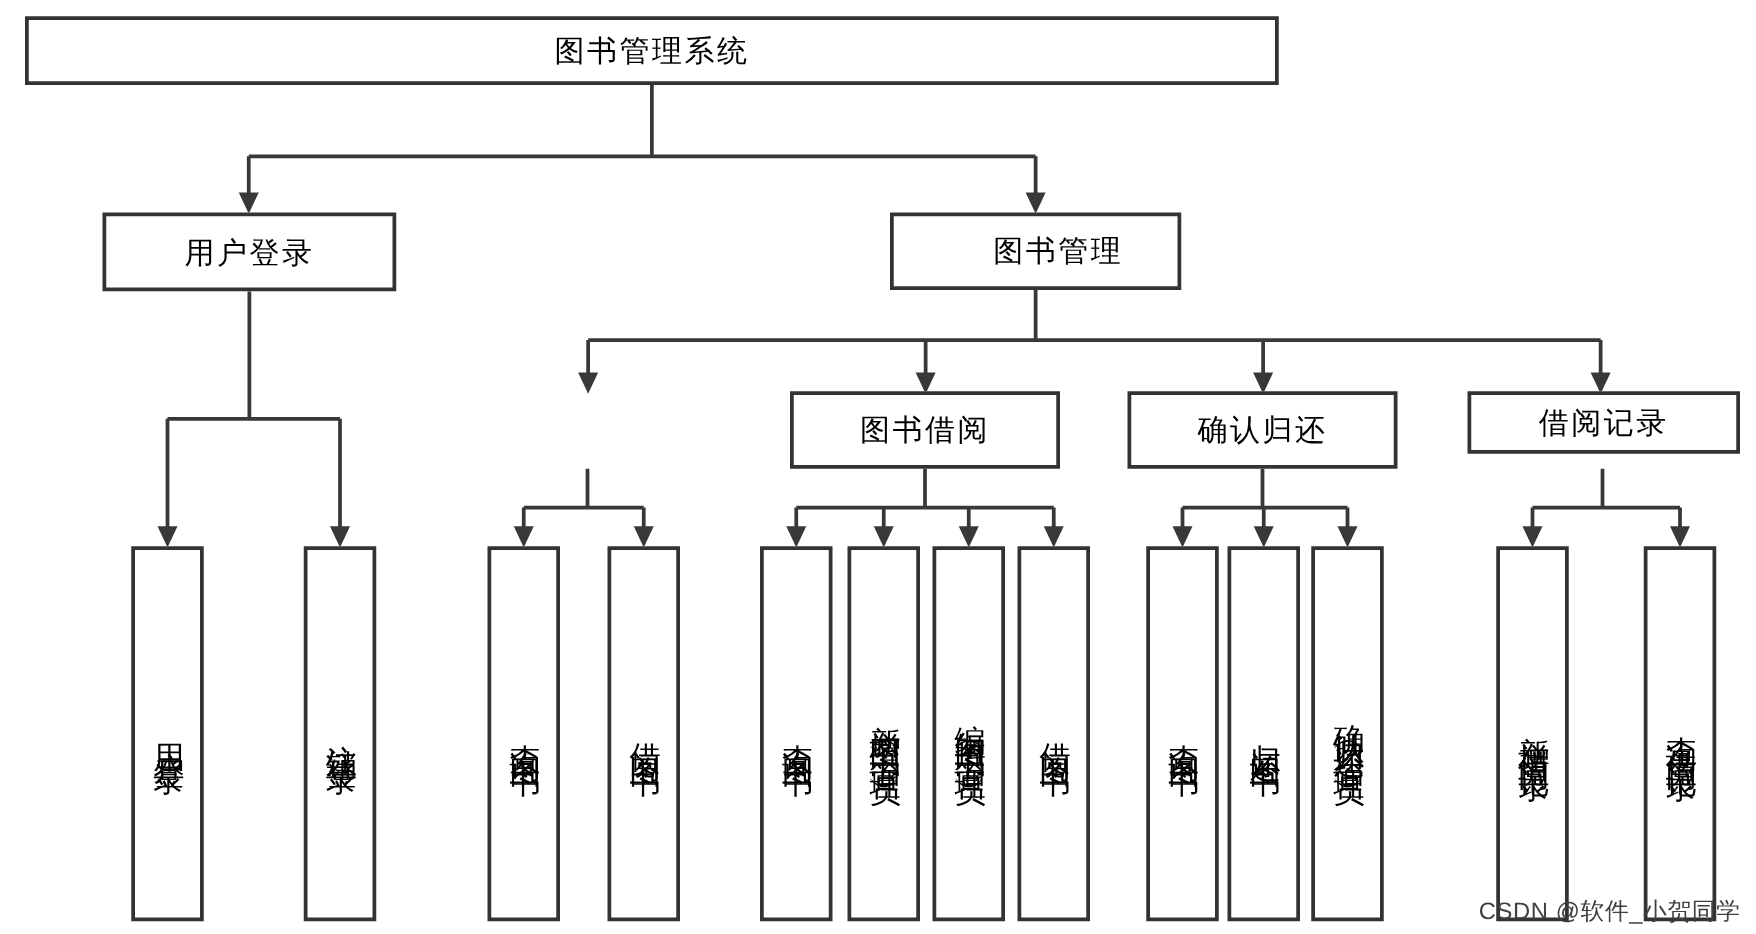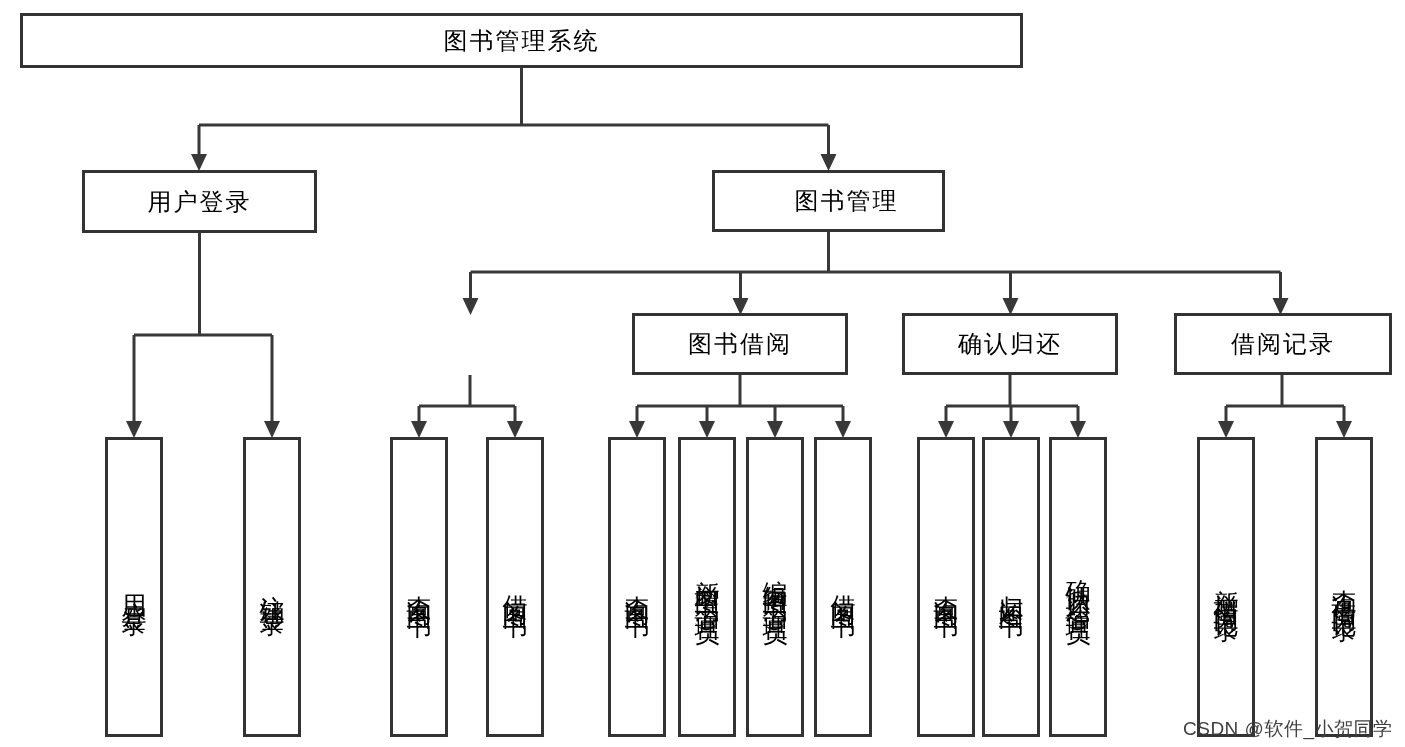--- a/index.html
+++ b/index.html
@@ -118,21 +118,21 @@
   <div class="box h" style="left:712px; top:170px; width:233px; height:62px;padding-left:36px;">
     <span class="lbl">图书管理</span>
   </div>
 
   <div class="box h" style="left:632px; top:313px; width:216px; height:62px;">
     <span class="lbl">图书借阅</span>
   </div>
   <div class="box h" style="left:902px; top:313px; width:216px; height:62px;">
     <span class="lbl">确认归还</span>
   </div>
-  <div class="box h" style="left:1174px; top:313px; width:218px; height:62px;">
+  <div class="box h" style="left:1174px; top:313px; width:218px; height:50px;">
     <span class="lbl">借阅记录</span>
   </div>
 
   <div class="box v" style="left:105px; top:437px; width:58px; height:300px;">
     <span class="lbl">用户登录</span>
   </div>
   <div class="box v" style="left:243px; top:437px; width:58px; height:300px;">
     <span class="lbl">注销登录</span>
   </div>
 

